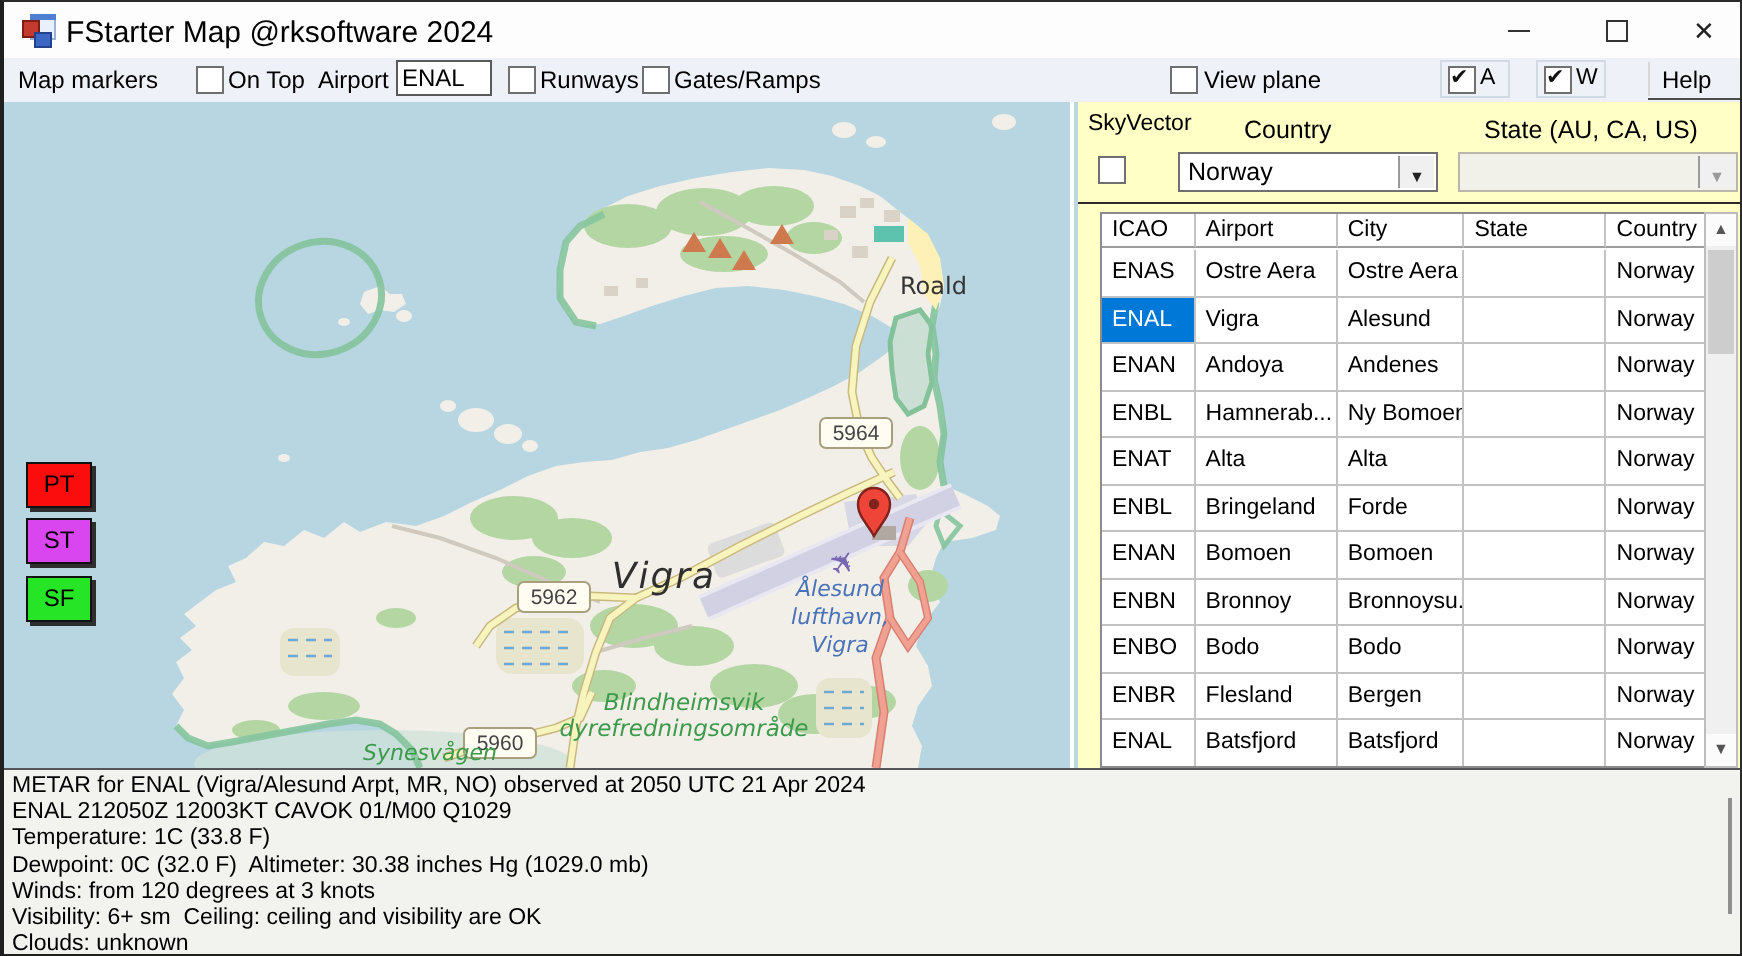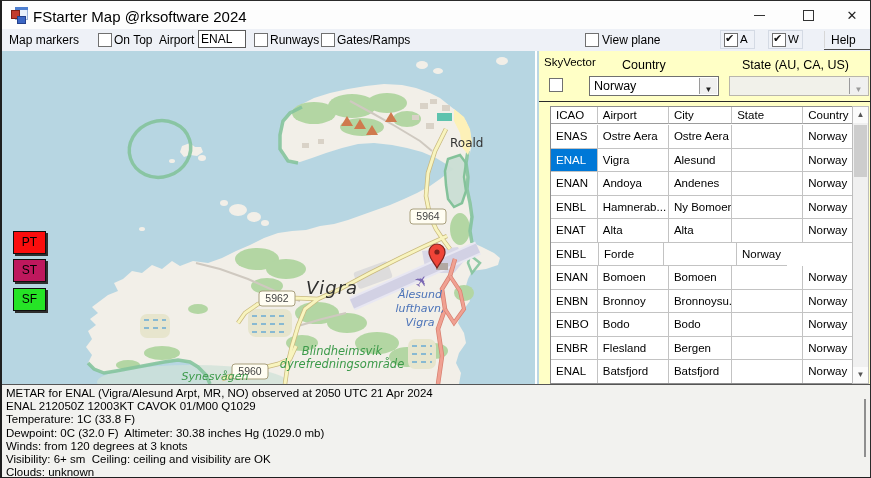--- a/index.html
+++ b/index.html
@@ -28,21 +28,21 @@
             font-size:12px;padding:0 2px;font-family:"Liberation Sans",sans-serif;background:#fff;}
   .awgroup{position:absolute;top:1px;width:33px;height:17px;border:1px solid #d4dae4;background:#eef1f7;}
   .awgroup .cb{left:3px;top:2px;}
   .awgroup .glabel{position:absolute;left:19px;top:2px;font-size:11.5px;}
   .help-sep{position:absolute;left:822px;top:2px;width:1px;height:17px;background:#d7d7d7;}
   .help-underline{position:absolute;left:822px;top:20px;width:49px;height:1px;background:#4d4d4d;}
   
   #map{position:absolute;left:0px;top:50px;width:533px;height:333px;overflow:hidden;}
   .map-btn{position:absolute;left:11px;width:31px;height:21px;border:1px solid #101010;
            box-shadow:2px 2px 0 #2e2e2e;font-size:12px;color:#000;text-align:center;line-height:20px;}
-  #btn-pt{top:180px;background:#fb0d0d;} #btn-st{top:208px;background:#be185d;} #btn-sf{top:237px;background:#26e426;}
+  #btn-pt{top:180px;background:#fb0d0d;} #btn-st{top:208px;background:#d946ef;} #btn-sf{top:237px;background:#26e426;}
   
   #panel{position:absolute;left:535px;top:50px;width:336px;height:333px;background:#ffffc6;border-left:2px solid #bcd6e2;box-sizing:border-box;}
   .p-label{position:absolute;font-size:11.5px;color:#000;}
   .combo{position:absolute;height:20px;background:#fff;border:1px solid #707070;box-sizing:border-box;}
   .combo .val{position:absolute;left:4px;top:2px;font-size:12.5px;color:#000;}
   .combo .drop{position:absolute;right:1px;top:1px;bottom:1px;width:17px;background:#f0f0f0;border-left:1px solid #9a9a9a;text-align:center;}
   .combo .drop span{font-size:8px;color:#222;line-height:17px;}
   .combo.disabled{background:#f1f1ea;border-color:#b9b6ad;}
   .combo.disabled .drop span{color:#9a9a9a;}
   .p-sep{position:absolute;left:0;top:50px;width:336px;height:1px;background:#2a2a2a;}
@@ -331,20 +331,21 @@
           </div>
           <div class="trow">
             <div class="tcell c0">ENAT</div>
             <div class="tcell c1">Alta</div>
             <div class="tcell c2">Alta</div>
             <div class="tcell c3"></div>
             <div class="tcell c4">Norway</div>
           </div>
           <div class="trow">
             <div class="tcell c0">ENBL</div>
+            <div class="tcell c1">Bringeland</div>
             <div class="tcell c2">Forde</div>
             <div class="tcell c3"></div>
             <div class="tcell c4">Norway</div>
           </div>
           <div class="trow">
             <div class="tcell c0">ENAN</div>
             <div class="tcell c1">Bomoen</div>
             <div class="tcell c2">Bomoen</div>
             <div class="tcell c3"></div>
             <div class="tcell c4">Norway</div>

